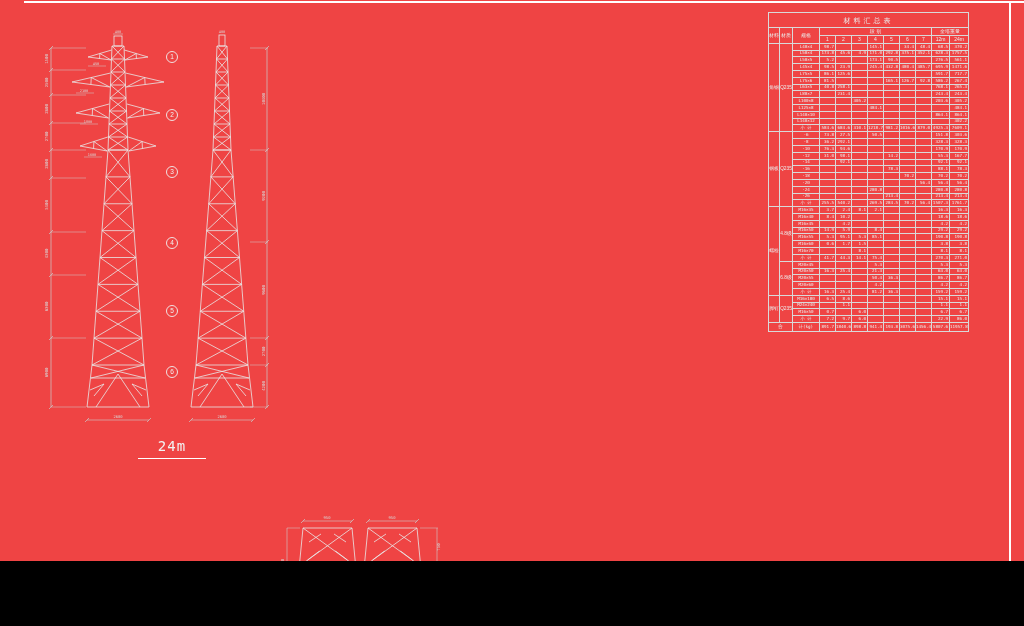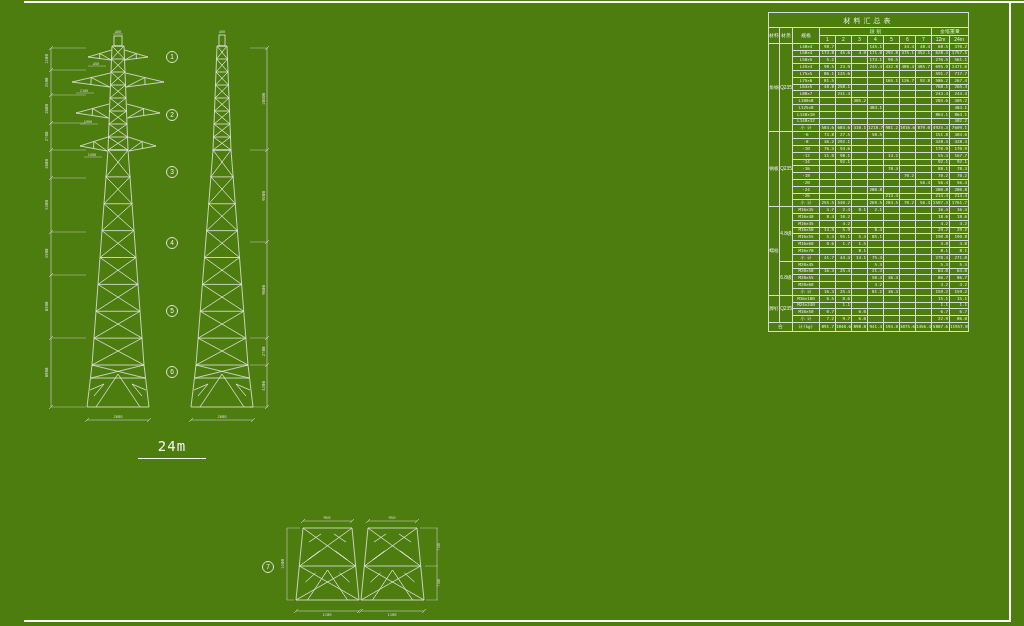--- a/index.html
+++ b/index.html
@@ -1,16 +1,16 @@
 <!DOCTYPE html>
 <html><head>
 <meta charset="utf-8">
 <style>
   html,body{margin:0;padding:0;background:#000;}
-  #canvas{position:relative;width:1024px;height:626px;background:#4d7c0f;overflow:hidden;
+  #canvas{position:relative;width:1024px;height:561px;background:#ef4444;overflow:hidden;
           font-family:"Liberation Sans",sans-serif;}
   .border-line{position:absolute;background:#ffffff;}
   #dwg{position:absolute;left:0;top:0;}
   
   #height-label{position:absolute;left:138px;top:438px;width:68px;text-align:center;
     color:#f2f2f2;font-size:14px;font-family:"DejaVu Sans Mono",monospace;
     border-bottom:1.5px solid #ffffff;padding-bottom:4px;letter-spacing:1px;}
   
   #mat-table{position:absolute;left:768px;top:12px;width:200px;height:320px;}
   #mat-table table{width:100%;height:100%;border-collapse:collapse;table-layout:fixed;}

